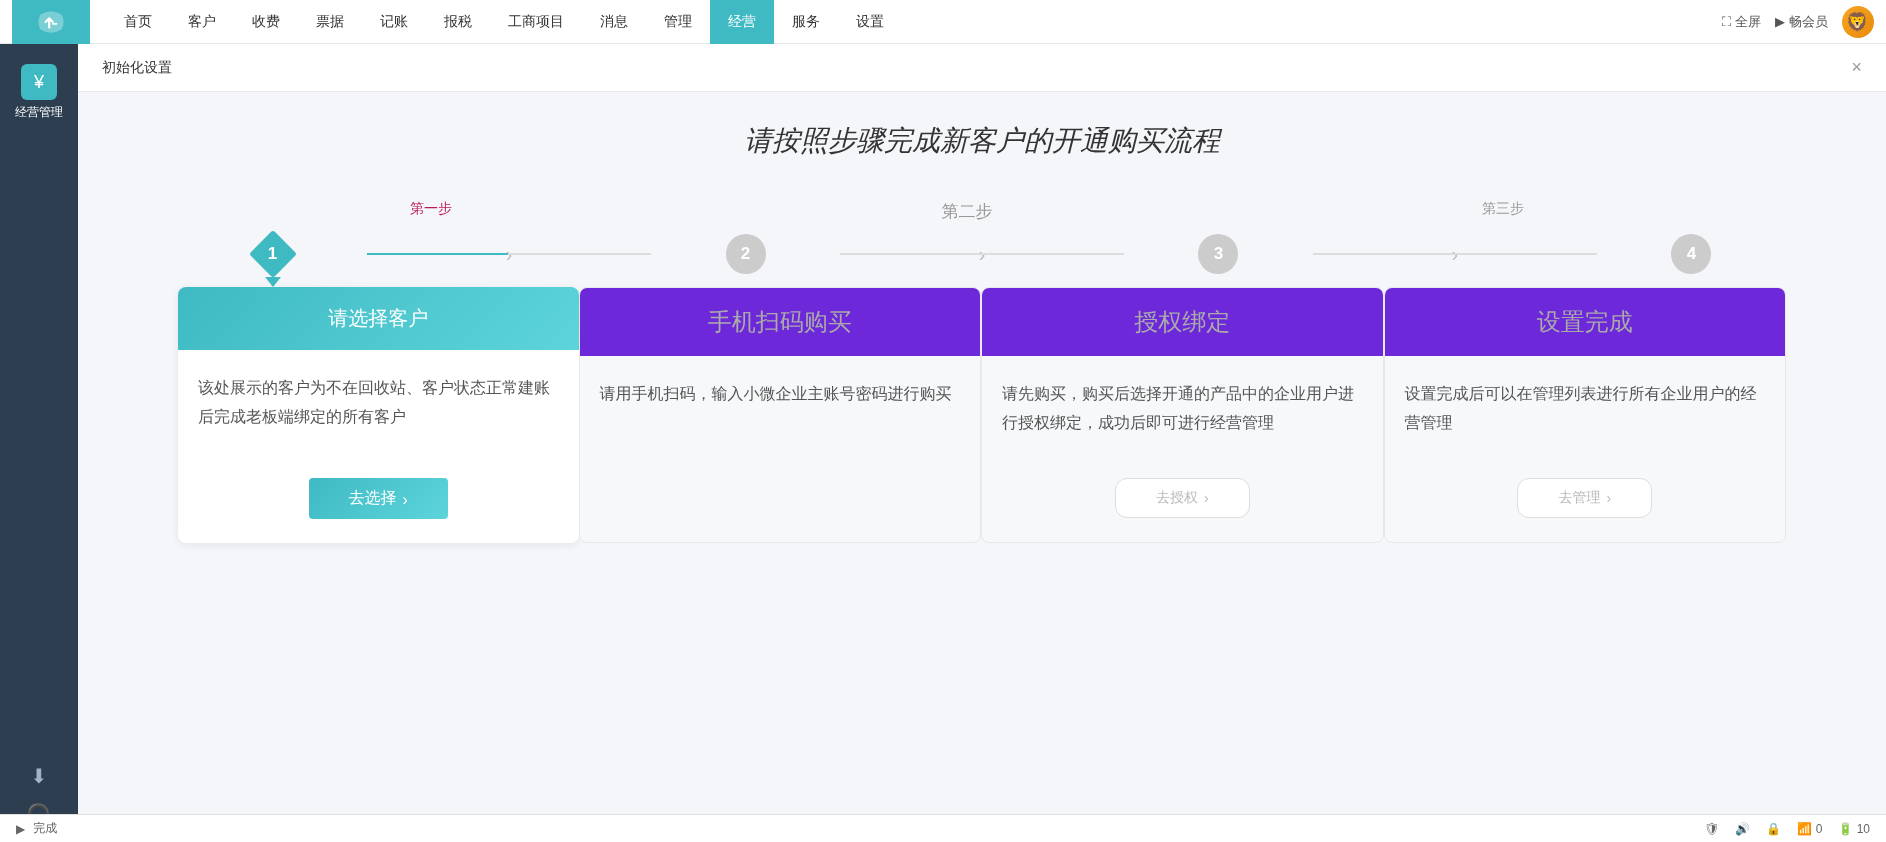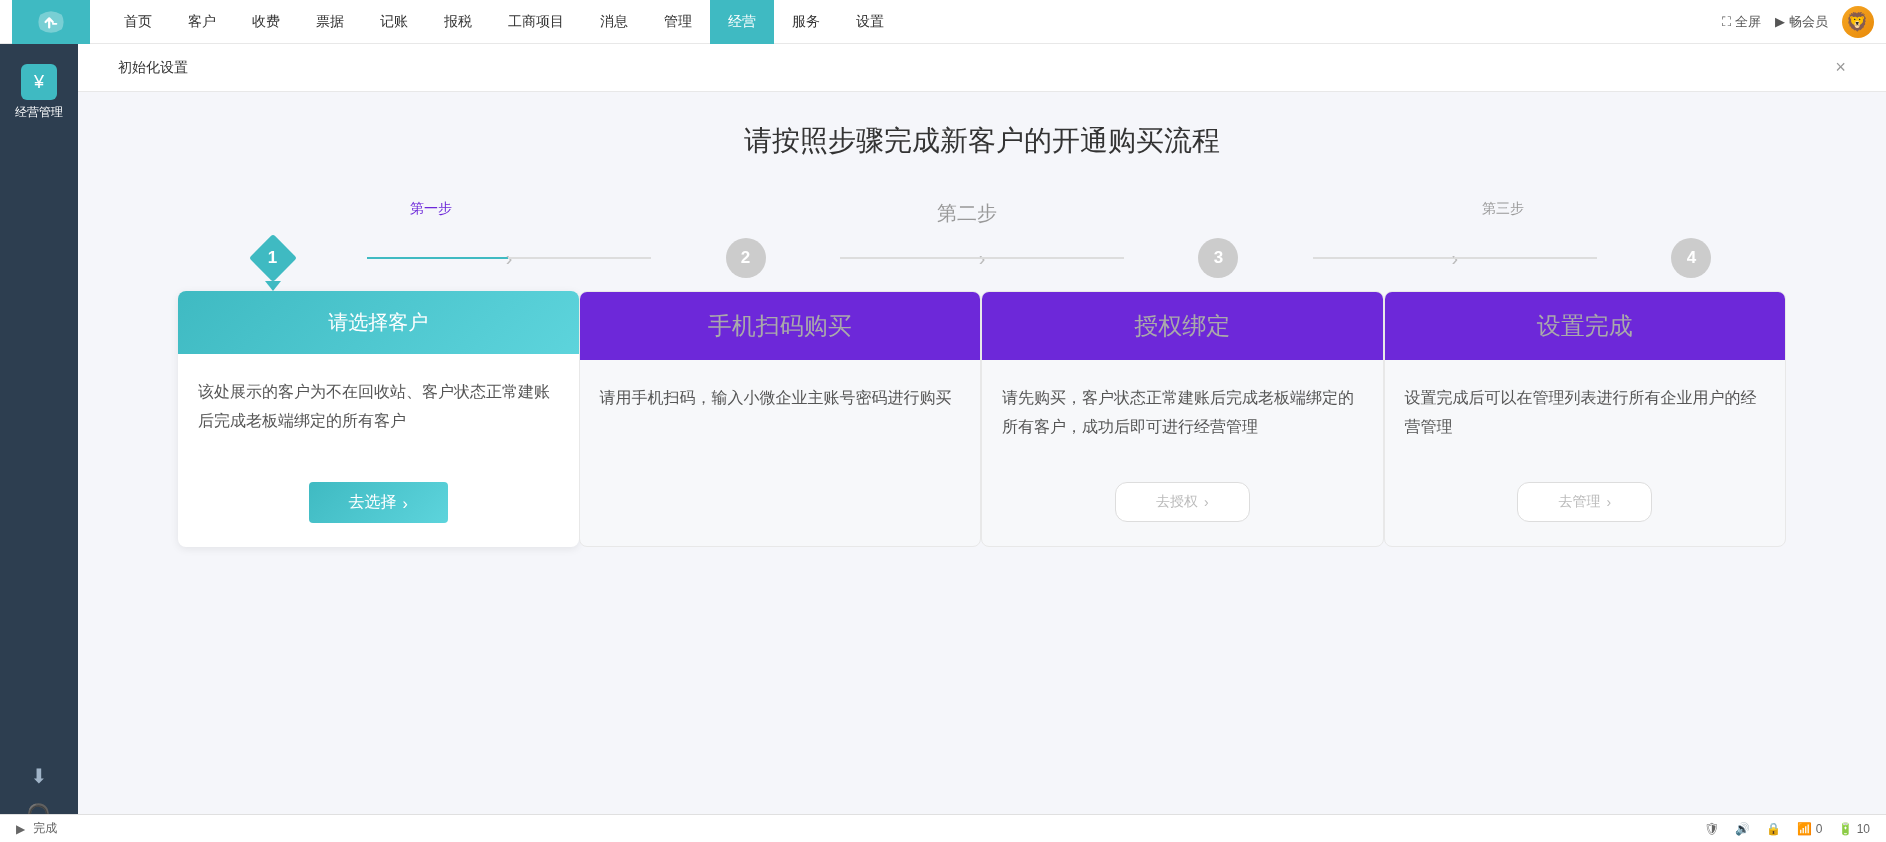--- a/index.html
+++ b/index.html
@@ -46,29 +46,29 @@
     }
     .sidebar-bottom { margin-top: auto; padding-bottom: 16px; display: flex; flex-direction: column; align-items: center; gap: 14px; }
     .sidebar-bottom .sb-icon { color: #a0b4c8; font-size: 20px; cursor: pointer; }
 
     
     .main-content { flex: 1; background: #f5f6fa; overflow: auto; position: relative; }
 
     
     .page-header {
       background: #fff; height: 48px; display: flex; align-items: center;
-      padding: 0 40px; border-bottom: 1px solid #e8e8e8;
+      padding: 0 24px; border-bottom: 1px solid #e8e8e8;
       font-size: 14px; color: #333; font-family: Liberation Mono, monospace;
     }
     .close-btn { margin-left: auto; cursor: pointer; font-size: 18px; color: #999; }
 
     
     .wizard-area { padding: 30px 40px; }
     .wizard-title {
-      text-align: center; font-size: 28px; color: #333; margin-bottom: 40px; font-weight: 400;
+      text-align: center; font-size: 28px; color: #333; margin-bottom: 40px; font-weight: 400; font-style: italic;
     }
 
     
     .cards-row { display: flex; gap: 0; margin-top: 0; padding: 0; }
 
     .step-card {
       flex: 1; border-radius: 8px; overflow: hidden;
       display: flex; flex-direction: column;
     }
     .step-card.active-card { background: #fff; border: none; box-shadow: 0 2px 8px rgba(0,0,0,0.08); }
@@ -167,22 +167,22 @@
       <span>初始化设置</span>
       <span class="close-btn">×</span>
     </div>
 
     <div class="wizard-area">
       <div class="wizard-title">请按照步骤完成新客户的开通购买流程</div>
 
       <div style="padding: 0 60px;">
 
         <div style="display:flex; margin-bottom: 8px;">
-          <div style="flex:1; text-align:center; font-size:14px; color:#6d28d9; padding-right:30px;">第一步</div>
-          <div style="flex:1; text-align:center; font-size:20px; color:#999; padding-right:30px;">第二步</div>
+          <div style="flex:1; text-align:center; font-size:14px; color:#be185d; padding-right:30px;">第一步</div>
+          <div style="flex:1; text-align:center; font-size:17px; color:#999; padding-right:30px;">第二步</div>
           <div style="flex:1; text-align:center; font-size:14px; color:#999; padding-right:30px;">第三步</div>
         </div>
 
         <div style="display:flex; align-items:center; margin-bottom:0;">
 
           <div style="flex:1; display:flex; align-items:center; justify-content:center;">
             <div style="position:relative; width:46px; height:46px; display:flex; align-items:center; justify-content:center;">
               <div style="width:34px;height:34px;background:#3fbac2;transform:rotate(45deg);border-radius:3px;position:absolute;"></div>
               <span style="position:relative;z-index:2;color:#fff;font-size:17px;font-weight:bold;">1</span>
             </div>
@@ -242,21 +242,21 @@
           </div>
 
           <div class="step-card inactive-card">
             <div class="card-header-inactive">手机扫码购买</div>
             <div class="card-body">请用手机扫码，输入小微企业主账号密码进行购买</div>
             <div class="card-footer"></div>
           </div>
 
           <div class="step-card inactive-card">
             <div class="card-header-inactive">授权绑定</div>
-            <div class="card-body">请先购买，客户状态正常建账后完成老板端绑定的所有客户，成功后即可进行经营管理</div>
+            <div class="card-body">请先购买，购买后选择开通的产品中的企业用户进行授权绑定，成功后即可进行经营管理</div>
             <div class="card-footer">
               <button class="btn-inactive">
                 <span>去授权</span>
                 <span> ›</span>
               </button>
             </div>
           </div>
 
           <div class="step-card inactive-card">
             <div class="card-header-inactive">设置完成</div>

